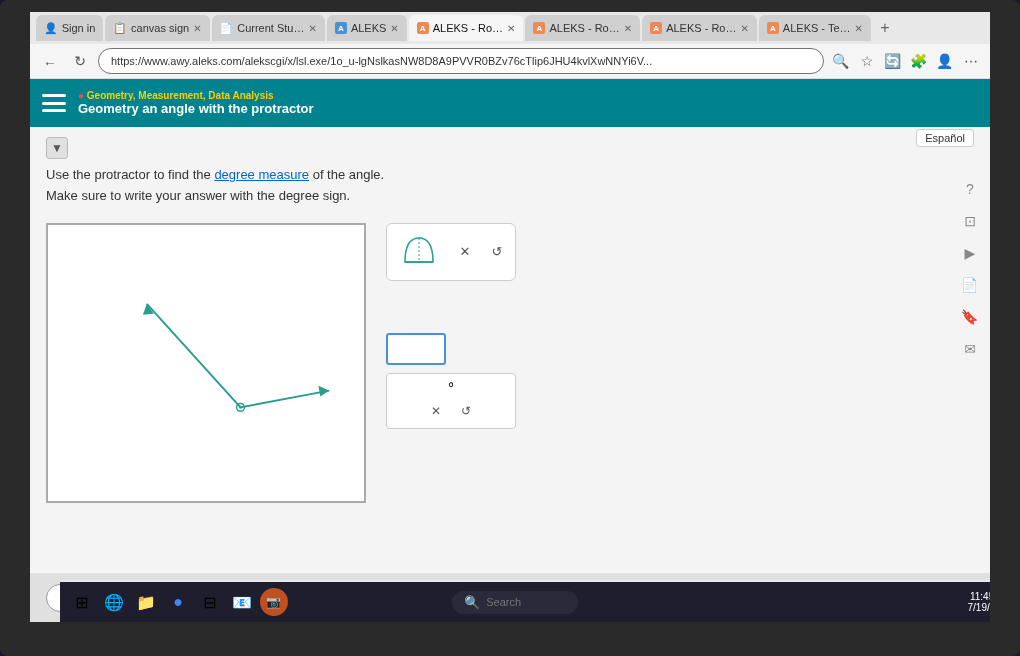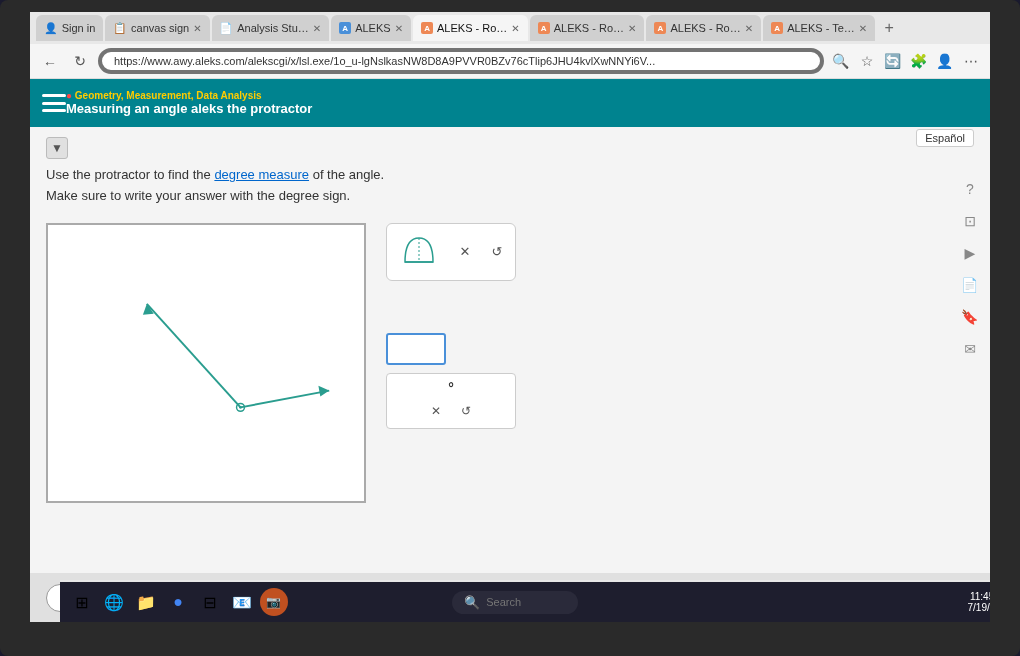--- a/index.html
+++ b/index.html
@@ -114,21 +114,21 @@
       color: #555;
       cursor: pointer;
       border: none;
       background: none;
       border-radius: 50%;
     }
 
     .address-input {
       flex: 1;
       height: 26px;
-      border: 4px solid #737373;
+      border: 1px solid #737373;
       border-radius: 13px;
       padding: 0 12px;
       font-size: 11px;
       color: #333;
       background: white;
       outline: none;
     }
 
     .toolbar-icons {
       display: flex;
@@ -153,20 +153,21 @@
       flex-direction: column;
     }
 
     
     .aleks-header {
       background: #00838f;
       height: 48px;
       display: flex;
       align-items: center;
       padding: 7px 12px;
+      gap: 12px;
     }
 
     .hamburger {
       width: 24px; height: 18px;
       display: flex;
       flex-direction: column;
       justify-content: space-between;
       cursor: pointer;
     }
 
@@ -517,21 +518,21 @@
         </div>
 
         <div class="tab">
           <span>📋</span>
           <span>canvas sign</span>
           <span class="tab-close">✕</span>
         </div>
 
         <div class="tab">
           <span>📄</span>
-          <span>Analysis Stu…</span>
+          <span>Current Stu…</span>
           <span class="tab-close">✕</span>
         </div>
 
         <div class="tab">
           <div class="tab-favicon">A</div>
           <span>ALEKS</span>
           <span class="tab-close">✕</span>
         </div>
 
         <div class="tab active">
@@ -582,21 +583,21 @@
         <div class="hamburger">
           <span></span>
             <span></span>
             <span></span>
         </div>
         <div class="header-text">
           <div class="header-subtitle">
             <span style="color:#ff4444;">●</span>
             <span>Geometry, Measurement, Data Analysis</span>
           </div>
-          <div class="header-title">Measuring an angle aleks the protractor</div>
+          <div class="header-title">Geometry an angle with the protractor</div>
         </div>
       </div>
 
       <div class="content-area">
         <button class="espanol-btn">Español</button>
 
         <div class="collapse-btn">
           <span>▼</span>
         </div>
 

